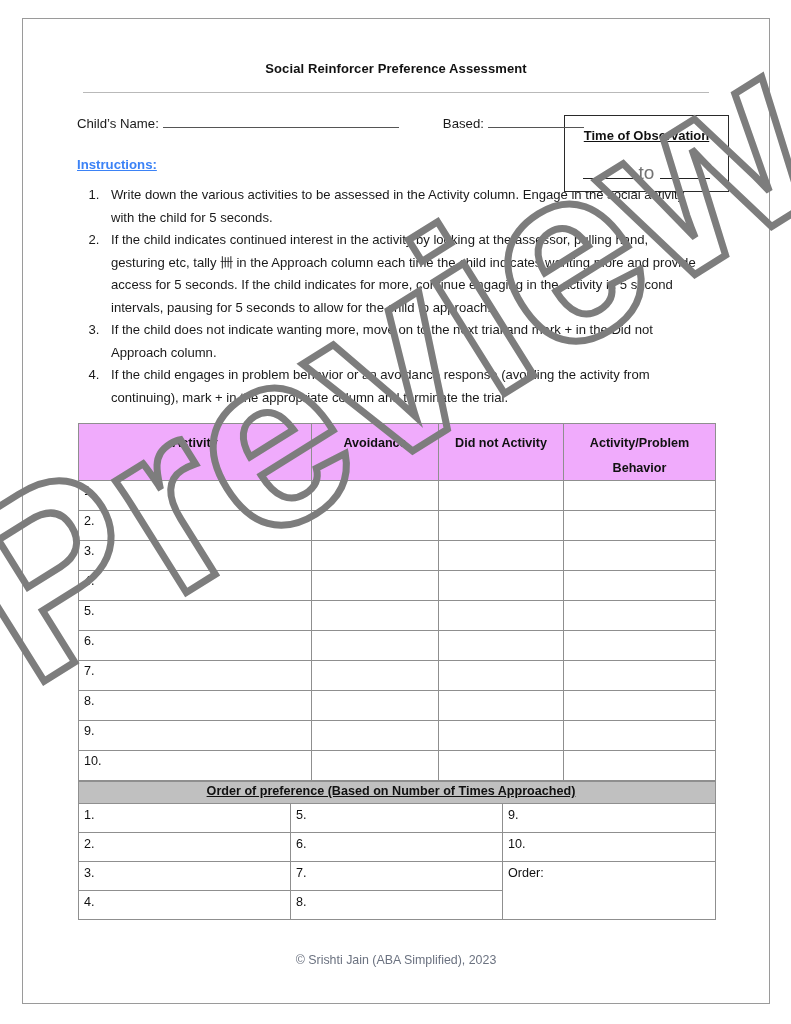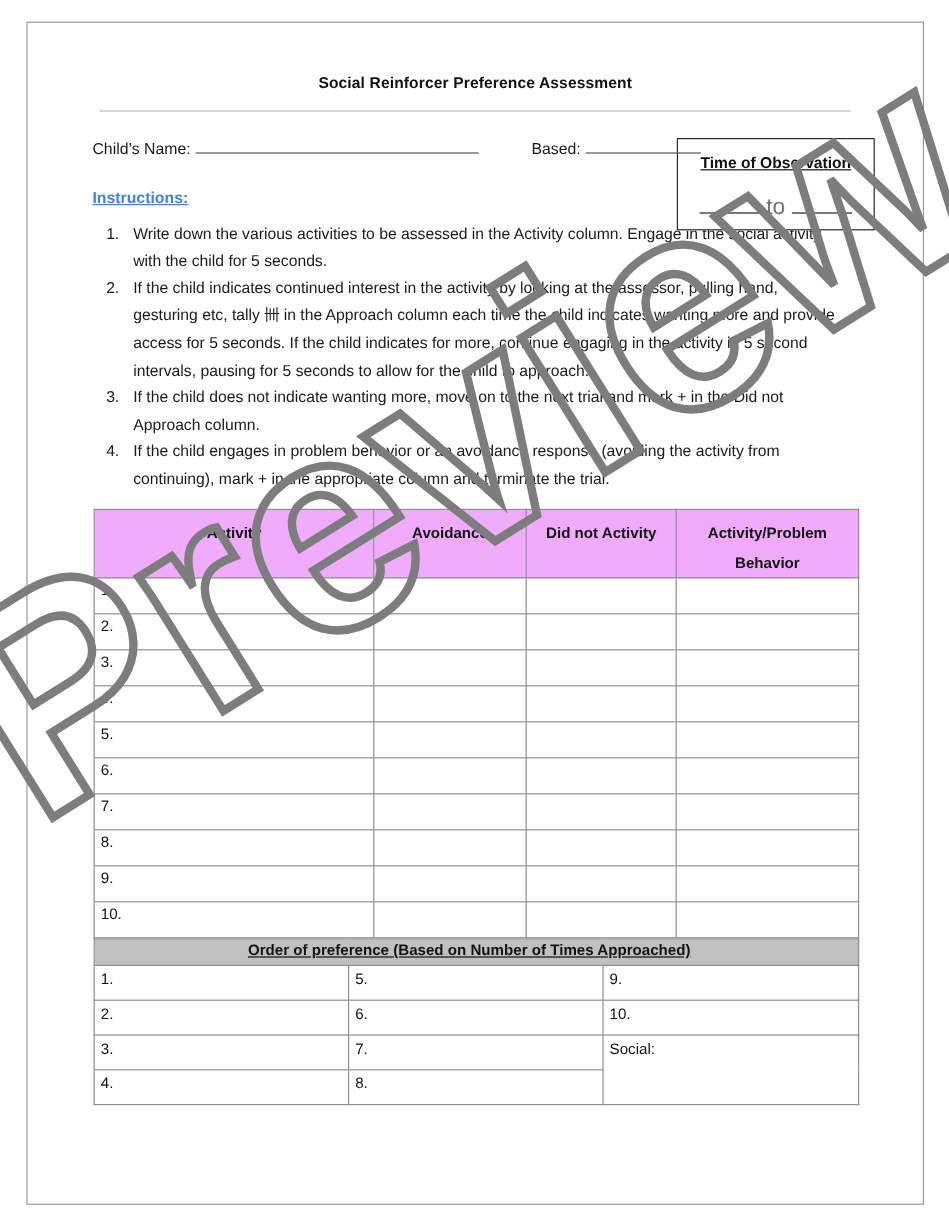--- a/index.html
+++ b/index.html
@@ -338,30 +338,31 @@
             <td>9.</td>
           </tr>
           <tr>
             <td>2.</td>
             <td>6.</td>
             <td>10.</td>
           </tr>
           <tr>
             <td>3.</td>
             <td>7.</td>
-            <td class="notes-cell" rowspan="2">Social:</td>
+            <td class="notes-cell" rowspan="2">Order:</td>
           </tr>
           <tr>
             <td>4.</td>
             <td>8.</td>
           </tr>
         </tbody>
       </table>
     </div>
 
+    <div class="footer">© Srishti Jain (ABA Simplified), 2023</div>
 
   </div>
 
   <svg id="watermark" viewBox="0 0 791 1024">
     <text x="30" y="690" transform="rotate(-32 30 690)">Preview</text>
   </svg>
 
 </div>
 
 </body></html>

